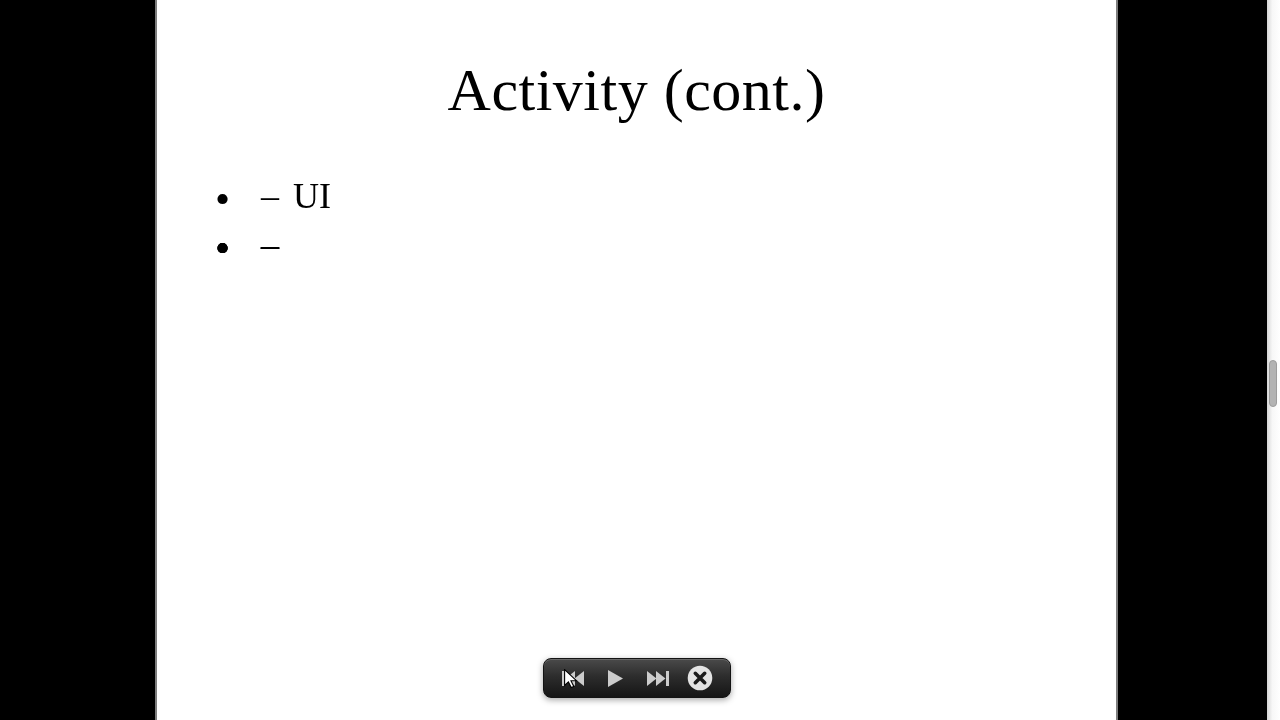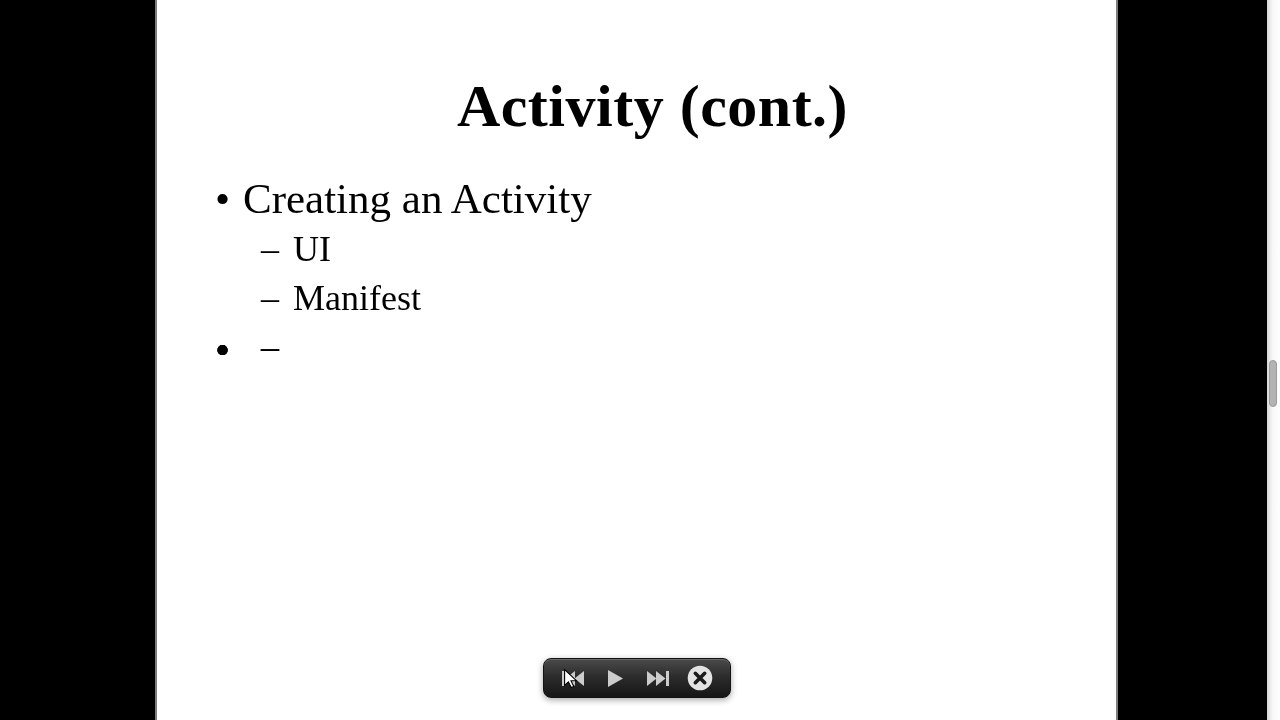--- a/index.html
+++ b/index.html
@@ -46,24 +46,24 @@
   
   .slide {
     position: absolute; left: 157px; top: 0;
     width: 959px; height: 720px;
     background: #ffffff;
     color: #000000;
   }
   .slide-title {
     position: absolute; left: 0; top: 56px;
     width: 100%;
-    margin: 16px;
+    margin: 0;
     text-align: center;
     font-size: 60px;
-    font-weight: bold;
+    font-weight: normal;
     letter-spacing: 0.5px;
   }
   .bullet-list {
     position: absolute; left: 0; top: 172px;
     width: 100%;
     margin: 0; padding: 0;
     list-style: none;
   }
   .bullet-list li { position: relative; }
   .li-l1 {
@@ -122,29 +122,27 @@
 
   <div class="bar-left"></div>
 
   <div class="slide">
 
     <h1 class="slide-title">Activity (cont.)</h1>
 
     <ul class="bullet-list">
       <li class="li-l1">
         <span class="marker">•</span>
-        <span>Creating an Activity</span>
       </li>
       <li class="li-l2">
         <span class="marker">–</span>
         <span>UI</span>
       </li>
       <li class="li-l2">
         <span class="marker">–</span>
-        <span>Manifest</span>
       </li>
       <li class="li-l1">
         <span class="marker">•</span>
       </li>
       <li class="li-l2">
         <span class="marker">–</span>
       </li>
       <li class="li-l1">
         <span class="marker">•</span>
       </li>

